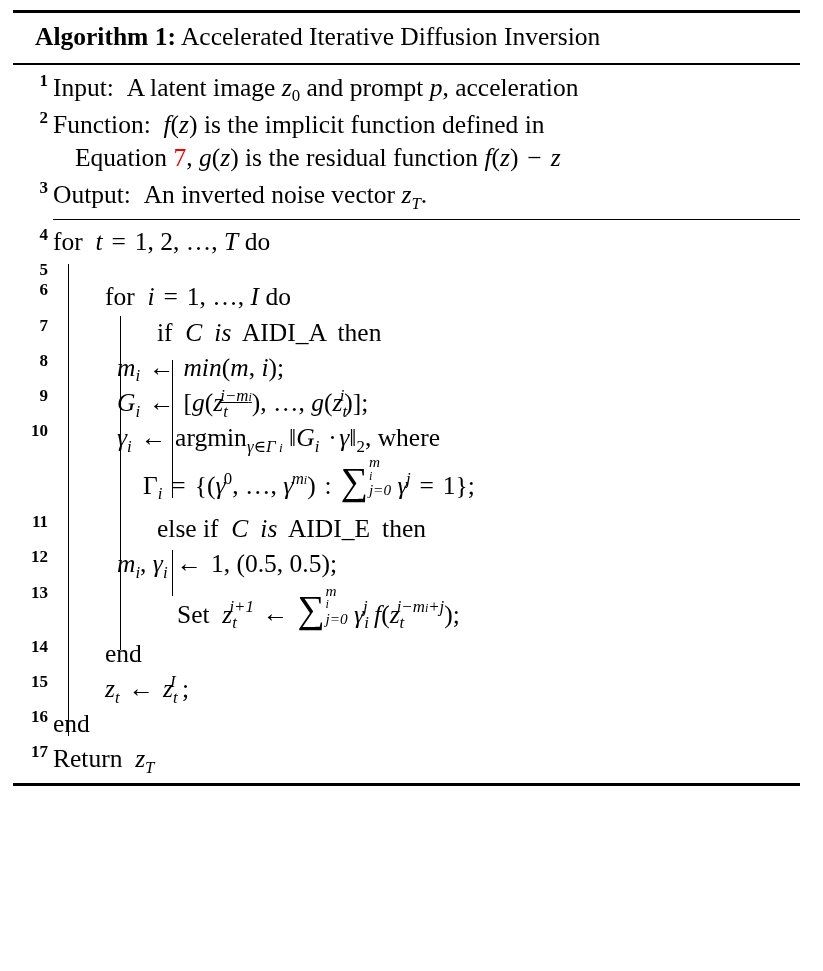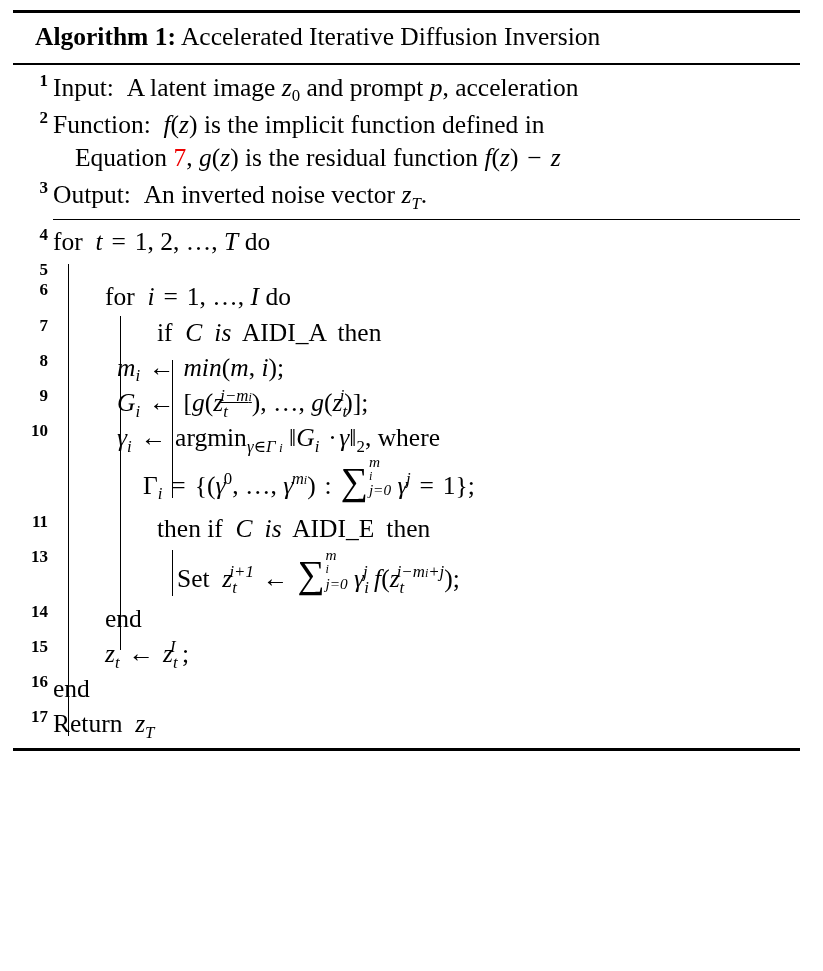--- a/index.html
+++ b/index.html
@@ -266,28 +266,37 @@
           <span class="sumwrap"><span class="sumsym">∑</span></span><span class="sumlim"><span>m<span style="font-size:0.8em;">i</span></span><span>j=0</span></span>
           <span class="m">γ</span><span class="sup" style="margin-left:-0.1em;">j</span>
           <span class="op">=</span> <span class="mu">1};</span>
         </div>
       </div>
     </div>
 
     <div class="row" style="margin-top:4px;">
       <div class="lineno">11</div>
       <div class="content i2">
-        <span class="kw">then if</span>
+        <span class="kw">else if</span>
         <span class="m">&nbsp;C</span>
         <span class="it" style="padding:0 0.22em;">is</span>
         <span class="rm">AIDI_E</span>
         <span class="kw" style="padding-left:0.22em;">then</span>
       </div>
     </div>
 
+    <div class="row">
+      <div class="lineno">12</div>
+      <div class="content i3">
+        <span class="m">m</span><span class="sub">i</span>,
+        <span class="m">γ</span><span class="sub">i</span>
+        <span class="op">←</span>
+        <span class="mu">1</span>, (<span class="mu">0.5</span>, <span class="mu">0.5</span>);
+      </div>
+    </div>
 
     <div class="row">
       <div class="lineno">13</div>
       <div class="content i2" style="margin-left:124px;">
         <span class="mu">Set</span>
         <span class="m">&nbsp;z</span><span class="sub">t</span><span class="sup" style="margin-left:-0.45em;">i+1</span>
         <span class="op">←</span>
         <span class="sumwrap"><span class="sumsym">∑</span></span><span class="sumlim"><span>m<span style="font-size:0.8em;">i</span></span><span>j=0</span></span>
         <span class="m">γ</span><span class="sub">i</span><span class="sup" style="margin-left:-0.35em;">j</span>
         <span class="m">f</span>(<span class="m">z</span><span class="sub">t</span><span class="sup" style="margin-left:-0.45em;">i−m<span style="font-size:0.72em;">i</span>+j</span>);

